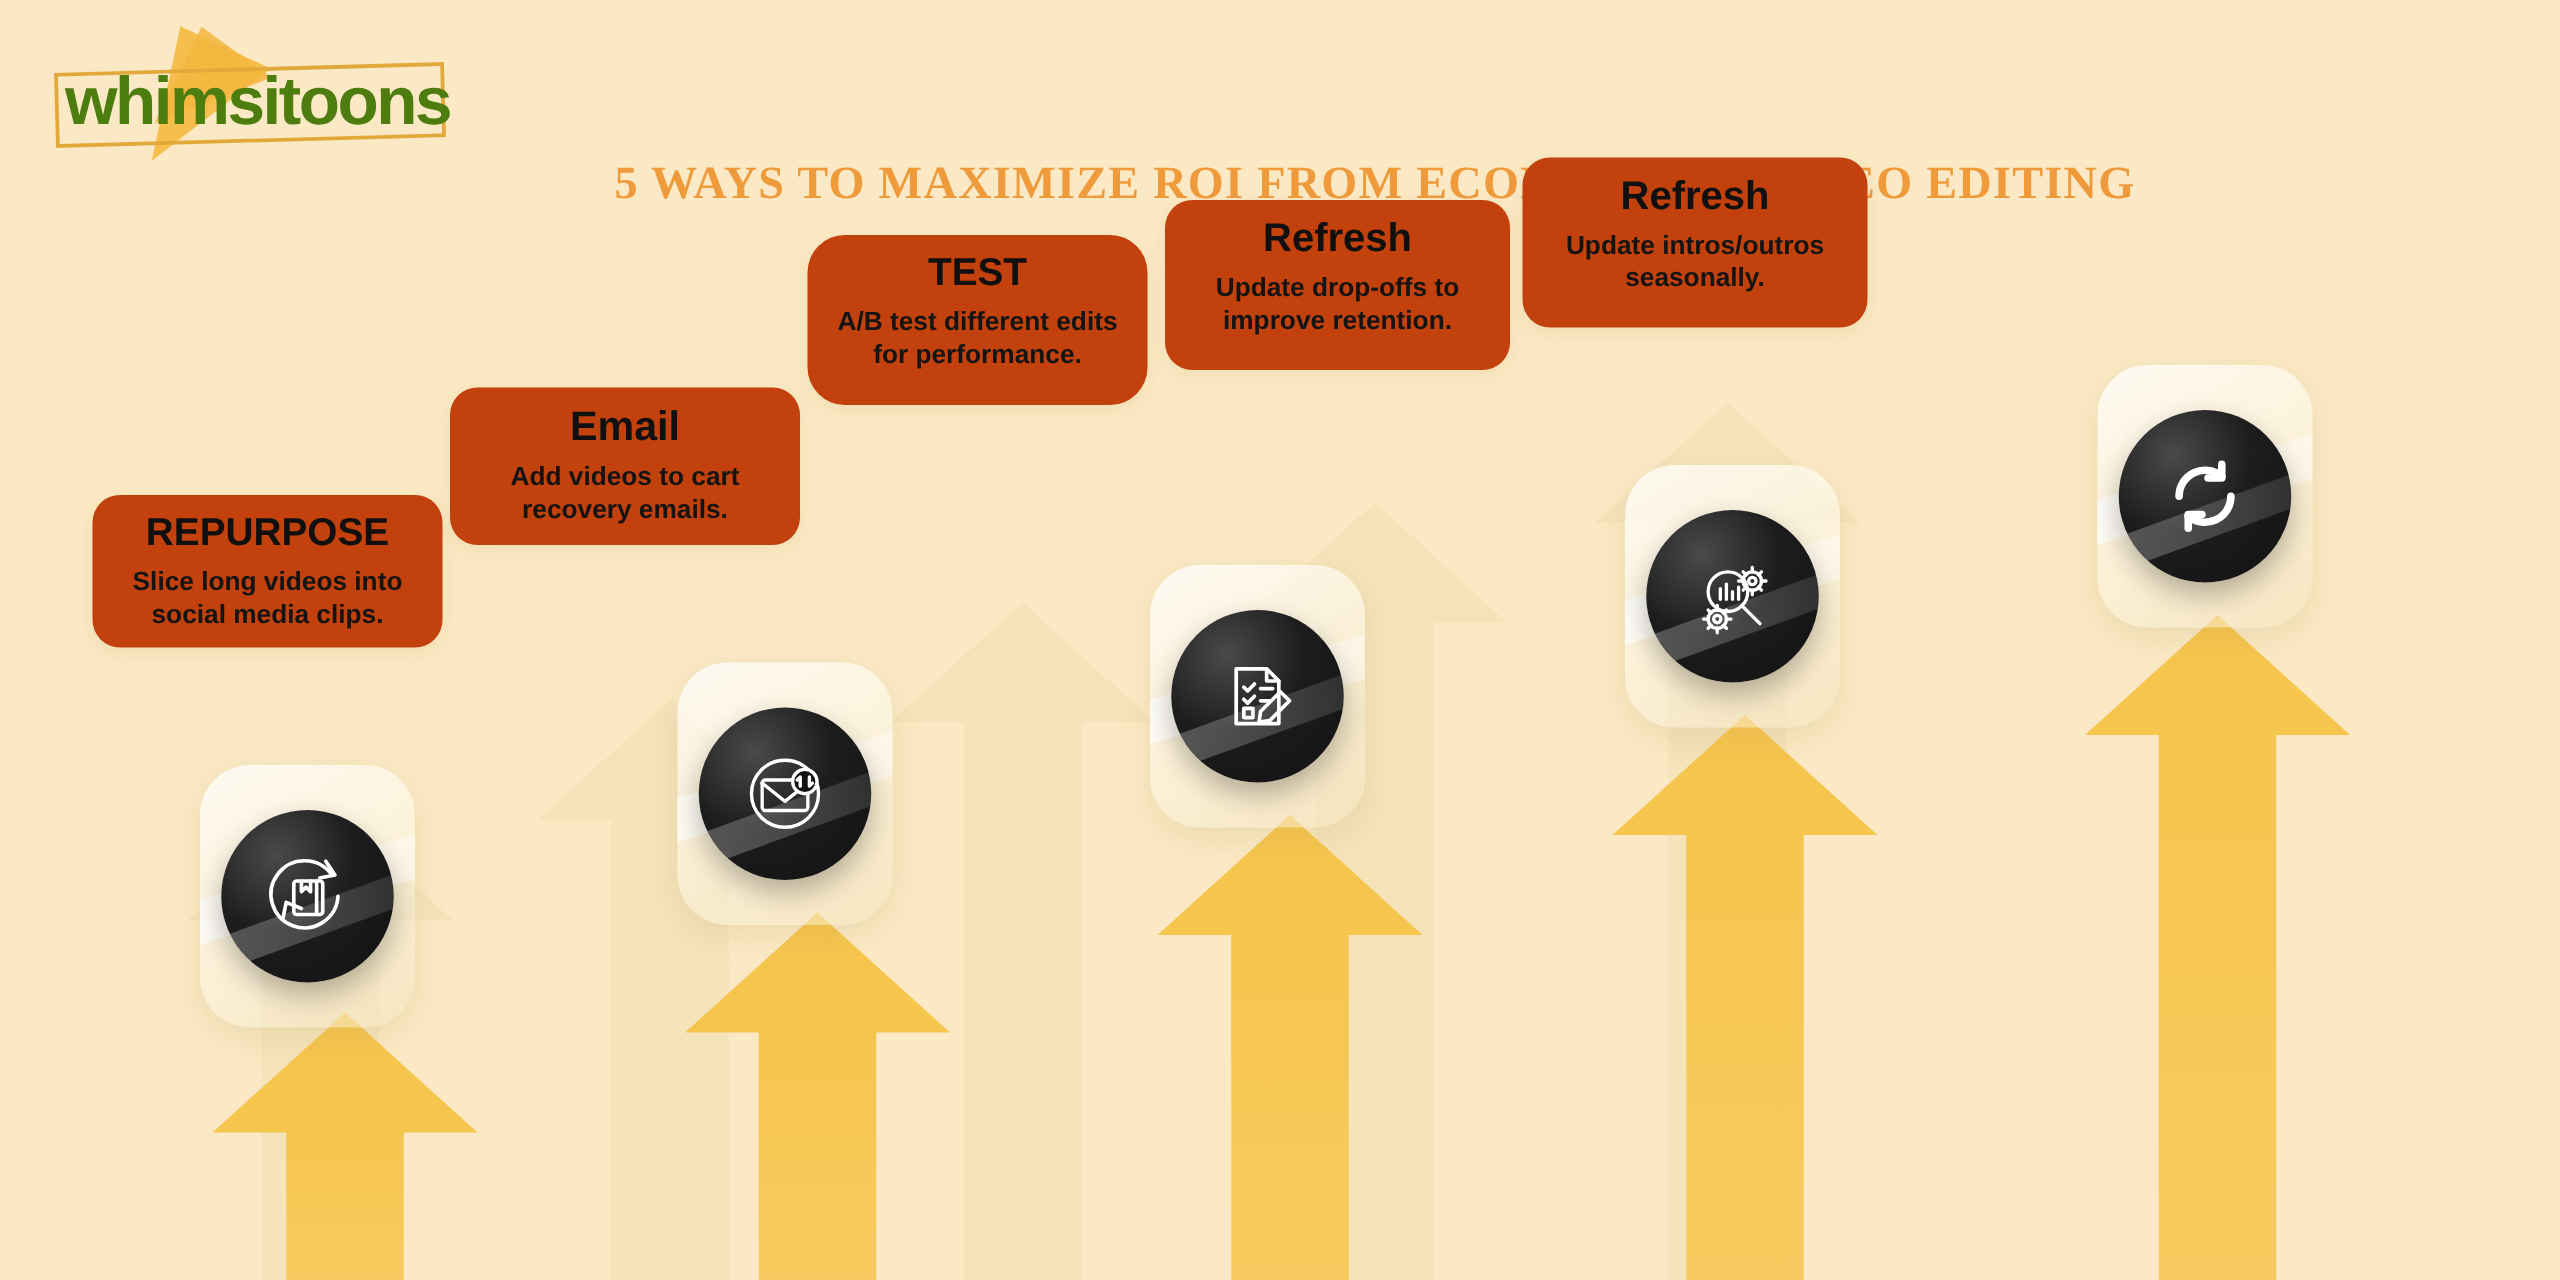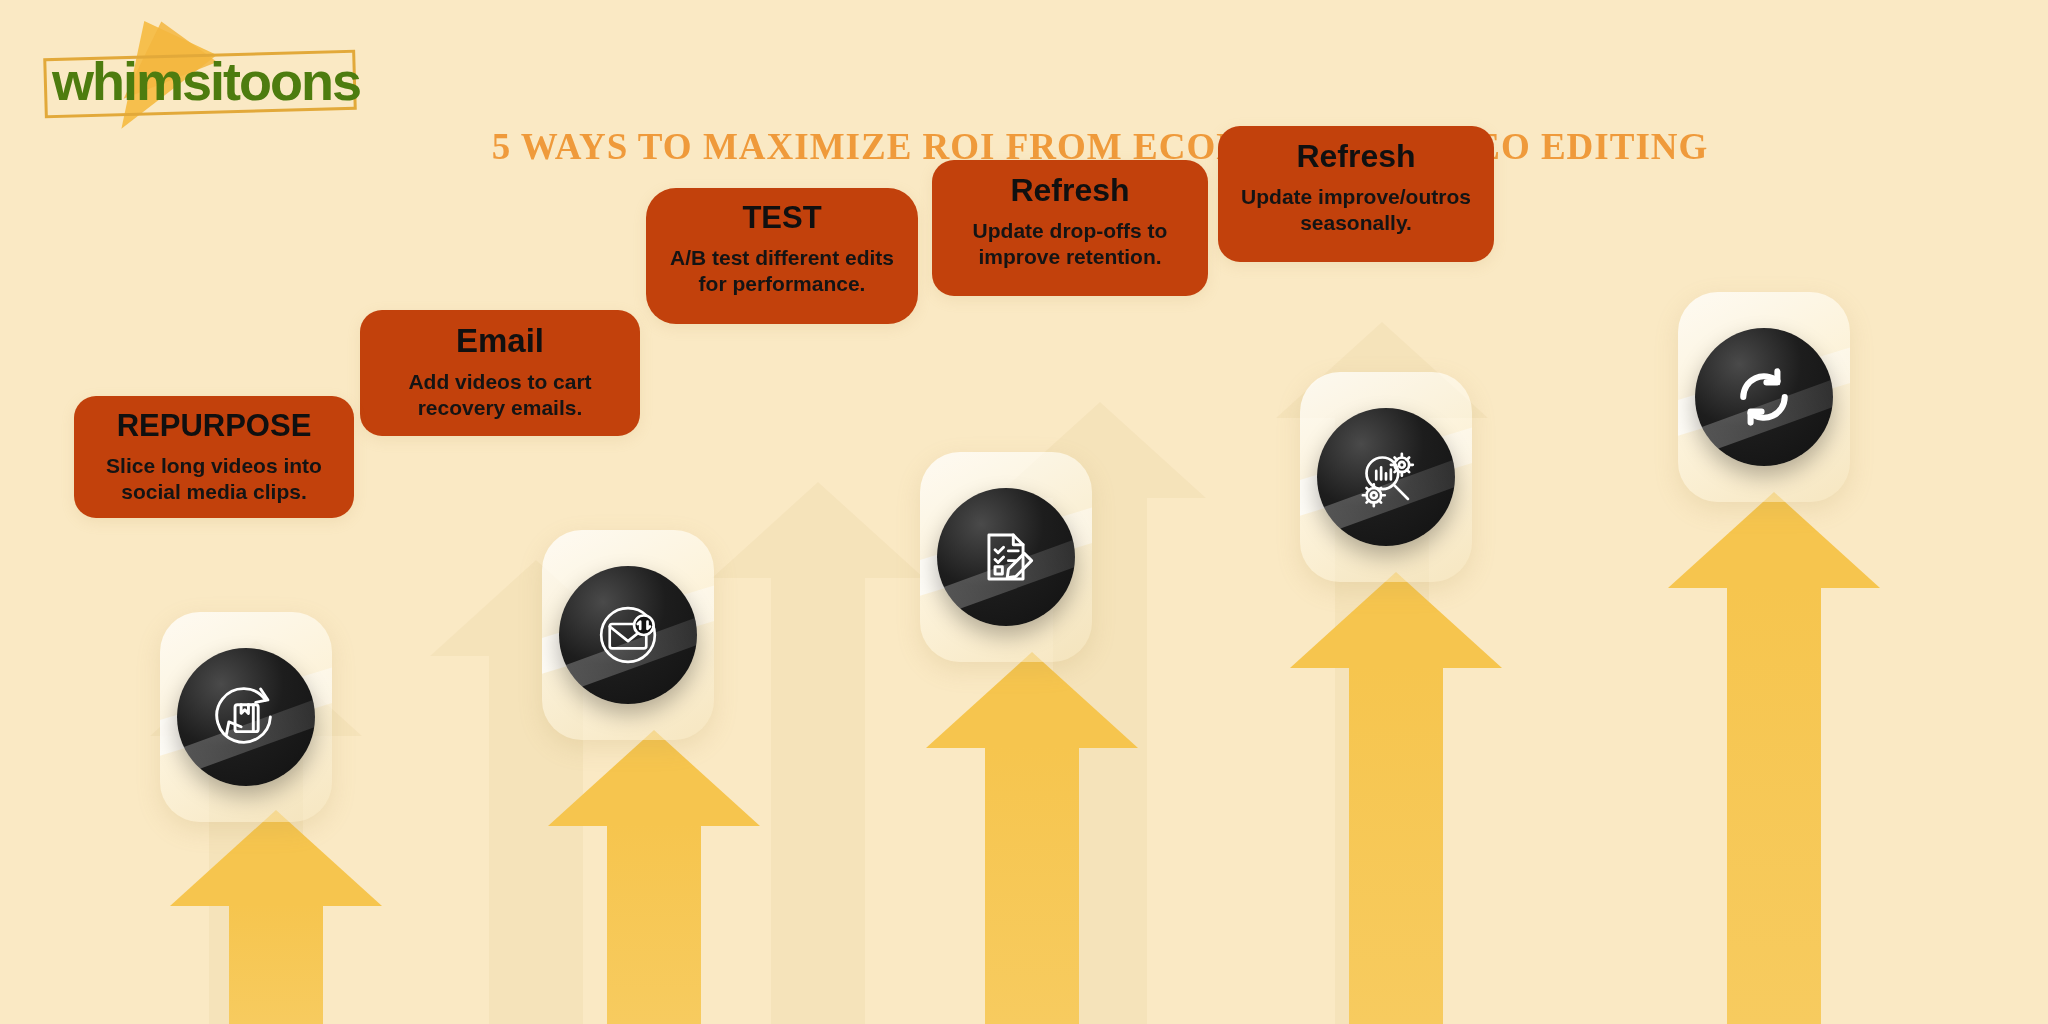--- a/index.html
+++ b/index.html
@@ -252,16 +252,16 @@
     <p style="font-size:21px;">A/B test different edits for performance.</p>
   </div>
 
   <div class="card" style="left:932px;top:160px;width:276px;height:136px;">
     <h3 style="font-size:32px;">Refresh</h3>
     <p style="font-size:21px;">Update drop-offs to improve retention.</p>
   </div>
 
   <div class="card" style="left:1218px;top:126px;width:276px;height:136px;">
     <h3 style="font-size:32px;">Refresh</h3>
-    <p style="font-size:21px;">Update improve/outros seasonally.</p>
+    <p style="font-size:21px;">Update intros/outros seasonally.</p>
   </div>
 
 </div>
 
 </body></html>

